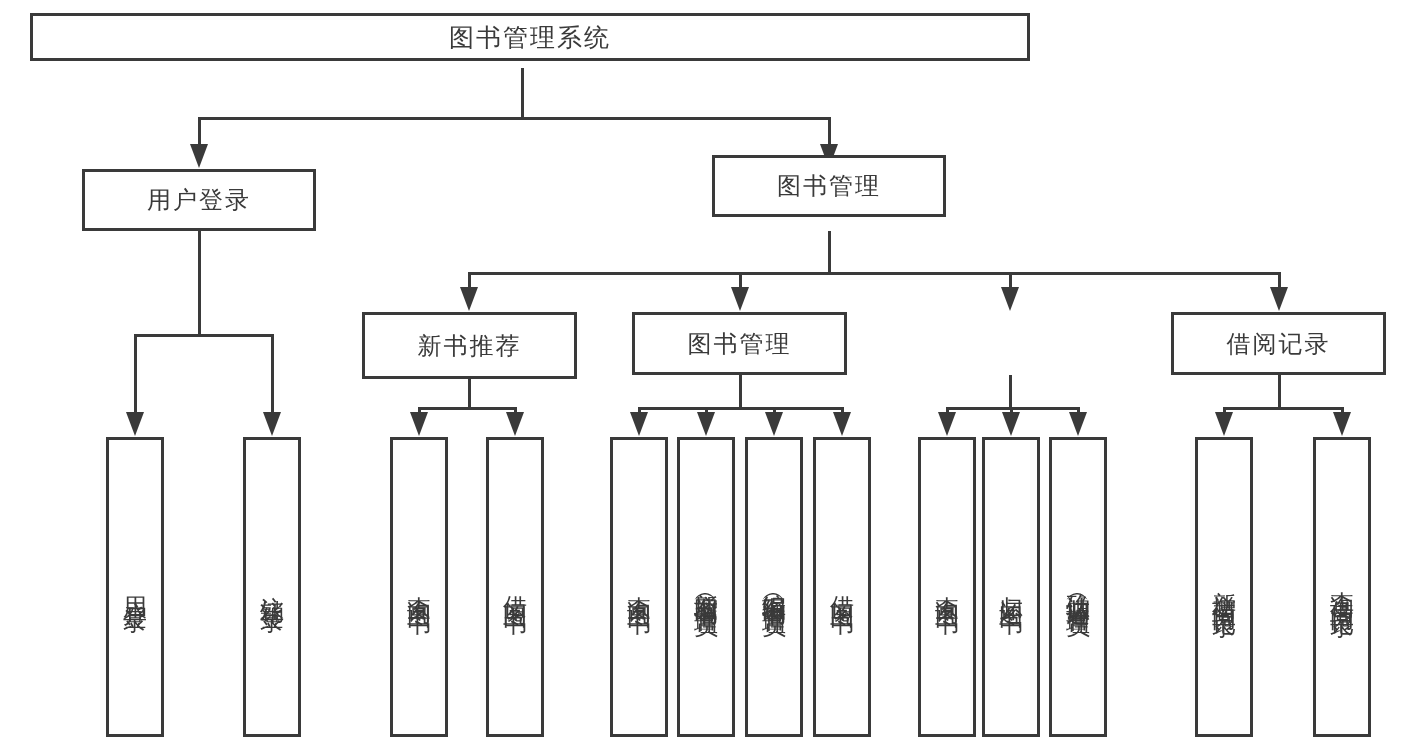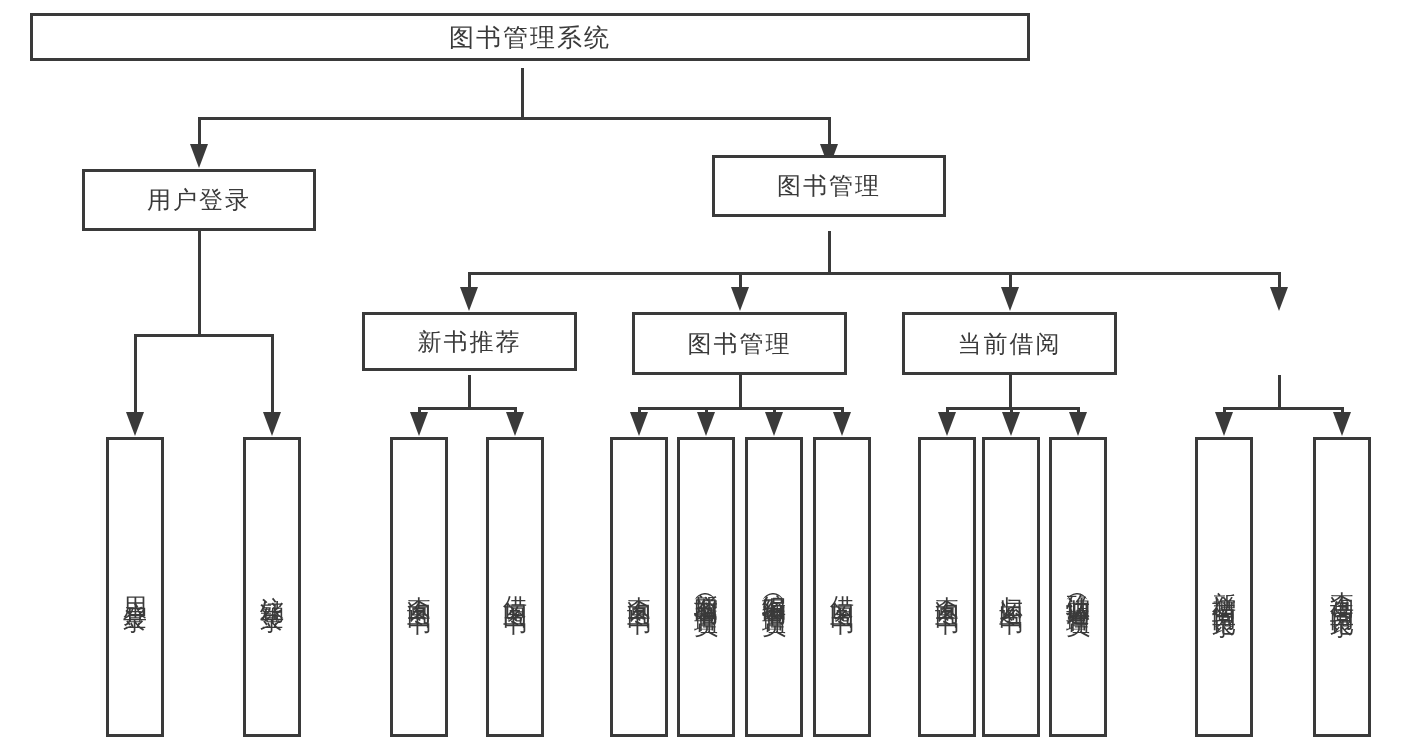--- a/index.html
+++ b/index.html
@@ -39,28 +39,28 @@
     <span class="hlabel">图书管理系统</span>
   </div>
 
   <div class="box" style="left:82px;top:169px;width:234px;height:62px">
     <span class="hlabel">用户登录</span>
   </div>
   <div class="box" style="left:712px;top:155px;width:234px;height:62px">
     <span class="hlabel">图书管理</span>
   </div>
 
-  <div class="box" style="left:362px;top:312px;width:215px;height:59px">
+  <div class="box" style="left:362px;top:312px;width:215px;height:67px">
     <span class="hlabel">新书推荐</span>
   </div>
   <div class="box" style="left:632px;top:312px;width:215px;height:63px">
     <span class="hlabel">图书管理</span>
   </div>
-  <div class="box" style="left:902px;top:312px;width:215px;height:63px">
-    <span class="hlabel">当前借阅</span>
+  <div class="box" style="left:1171px;top:312px;width:215px;height:63px">
+    <span class="hlabel">借阅记录</span>
   </div>
 
   <div class="box" style="left:106px;top:437px;width:58px;height:300px">
     <span class="vlabel">用户登录</span>
   </div>
   <div class="box" style="left:243px;top:437px;width:58px;height:300px">
     <span class="vlabel">注销登录</span>
   </div>
 
   <div class="box" style="left:390px;top:437px;width:58px;height:300px">

